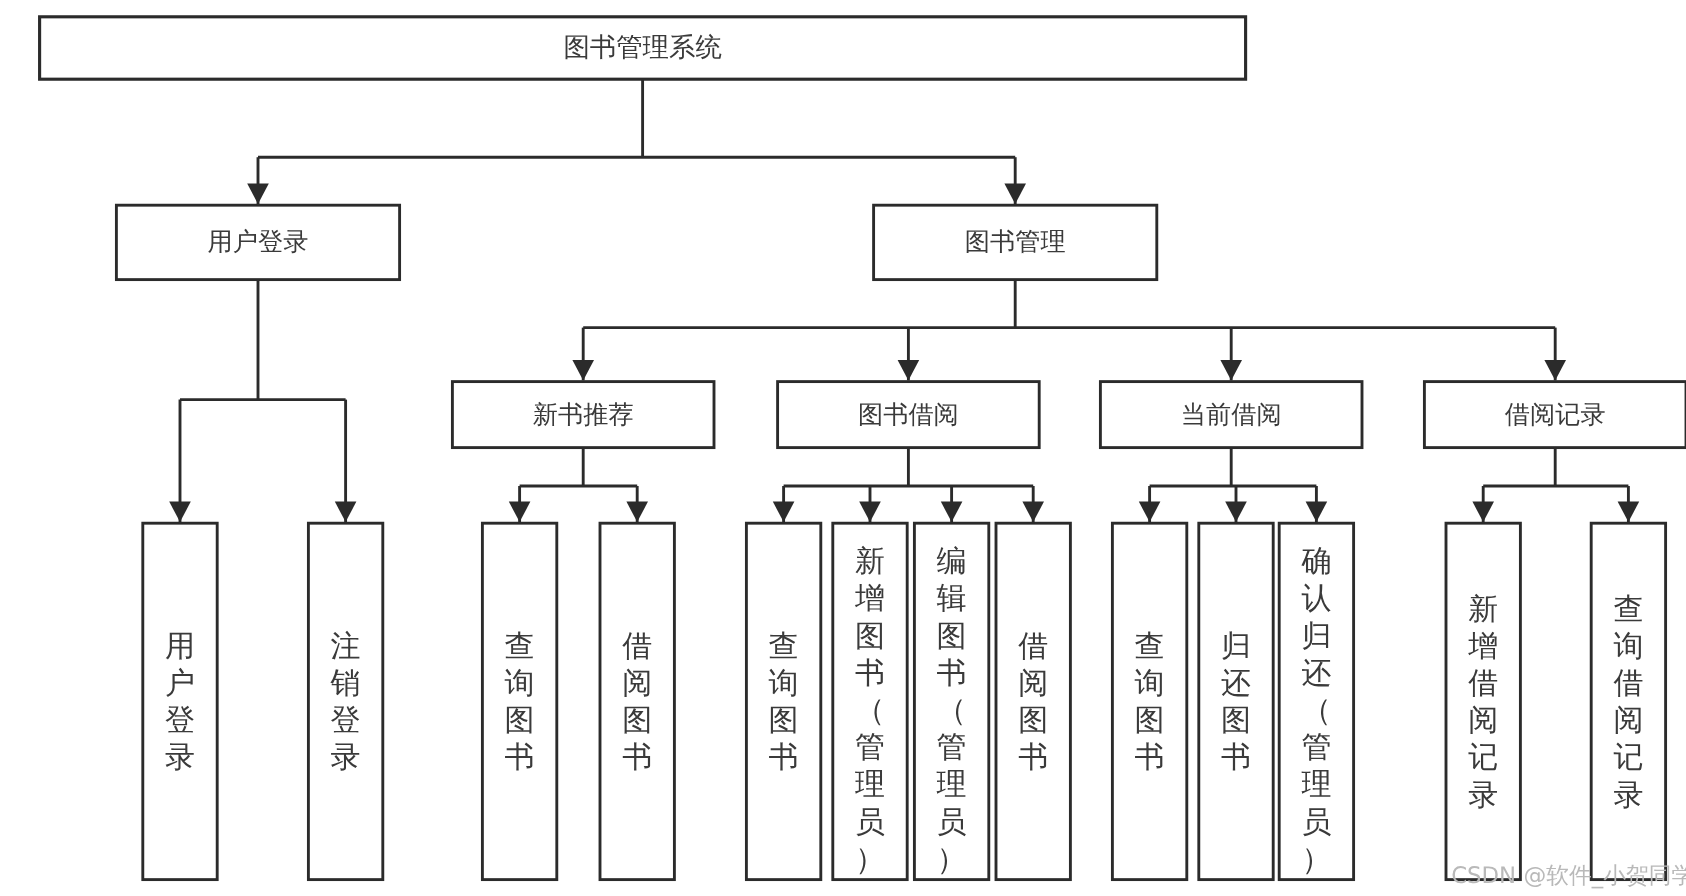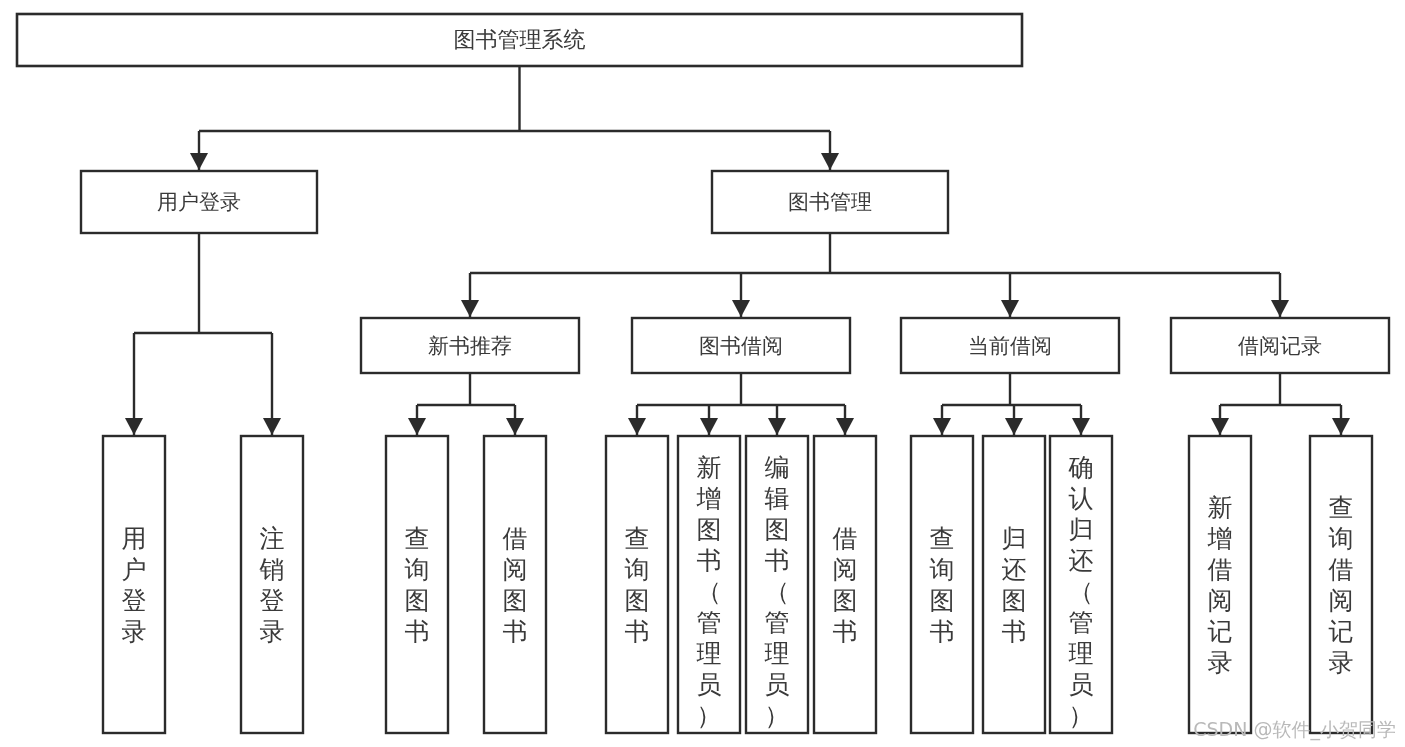--- a/index.html
+++ b/index.html
@@ -10,21 +10,21 @@
   }
   body {
     width: 1405px;
     height: 747px;
     font-family: "DejaVu Sans", "Liberation Sans", sans-serif;
     overflow: hidden;
     position: relative;
   }
   #diagram-root {
     position: absolute;
-    left: 0;
+    left: 16px;
     top: 0;
     width: 1270px;
     height: 747px;
   }
   svg.flow {
     display: block;
     width: 1405px;
     height: 747px;
   }
   .node-rect {

